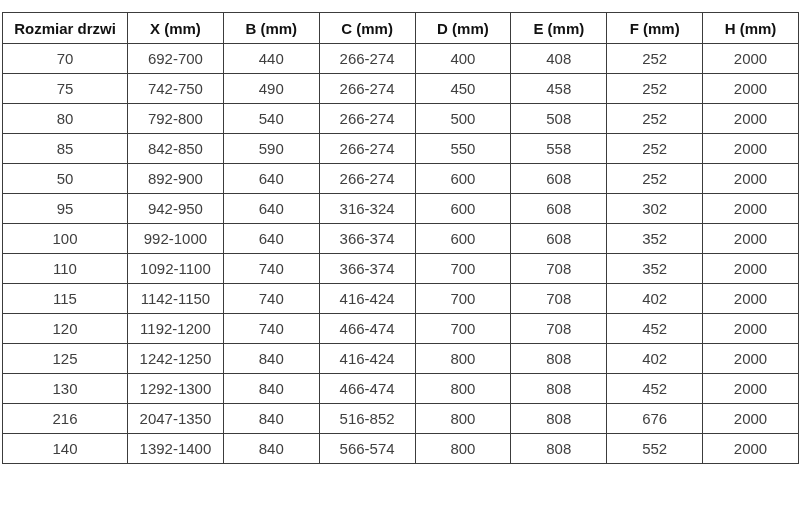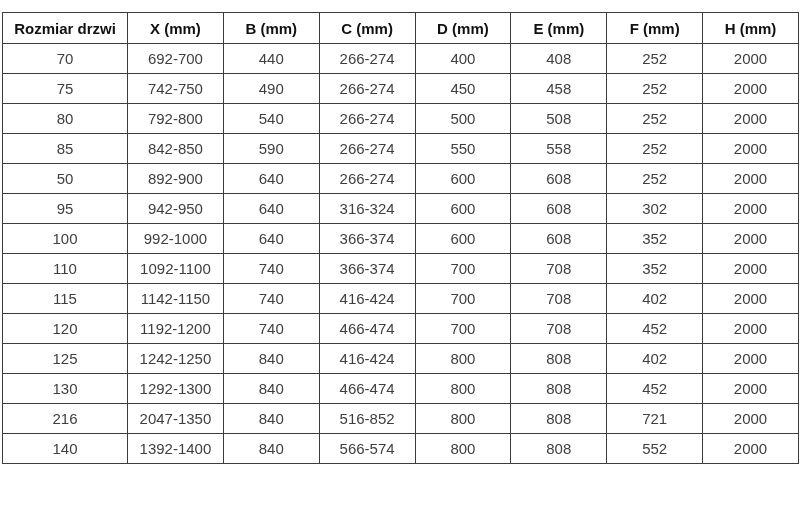--- a/index.html
+++ b/index.html
@@ -194,21 +194,21 @@
           <td>452</td>
           <td>2000</td>
         </tr>
         <tr>
           <td>216</td>
           <td>2047-1350</td>
           <td>840</td>
           <td>516-852</td>
           <td>800</td>
           <td>808</td>
-          <td>721</td>
+          <td>676</td>
           <td>2000</td>
         </tr>
         <tr>
           <td>140</td>
           <td>1392-1400</td>
           <td>840</td>
           <td>566-574</td>
           <td>800</td>
           <td>808</td>
           <td>552</td>

